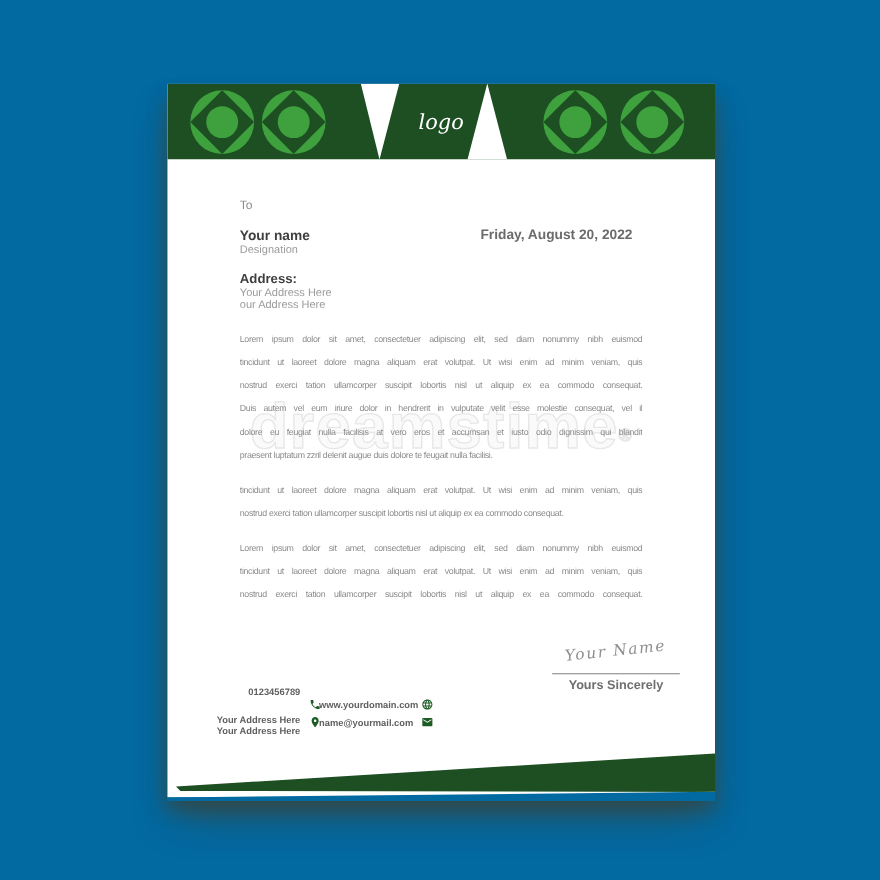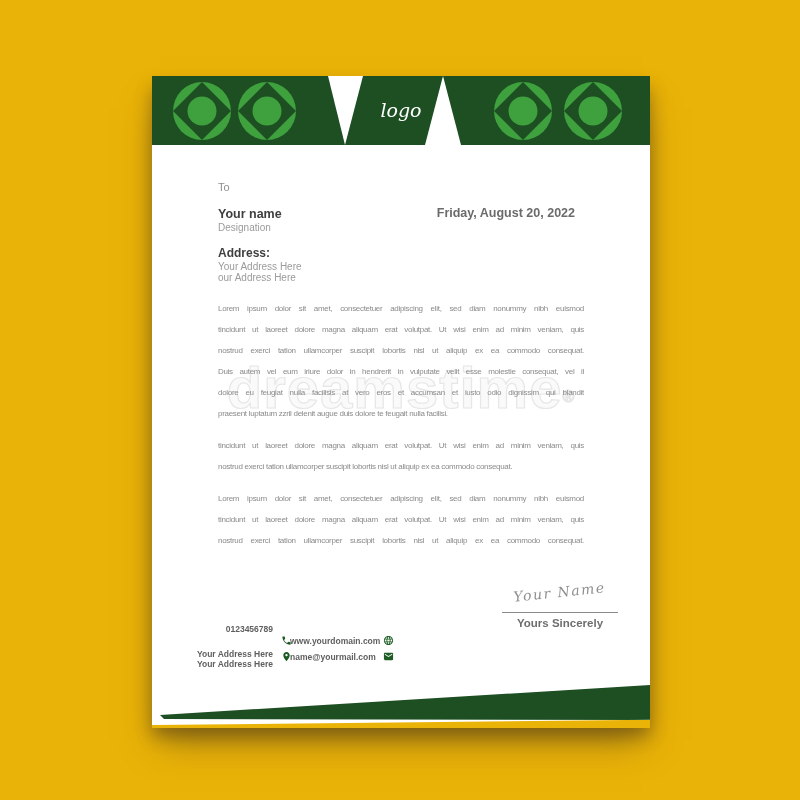--- a/index.html
+++ b/index.html
@@ -1,18 +1,18 @@
 <!DOCTYPE html>
 <html><head>
 <meta charset="utf-8">
 <style>
   * { margin:0; padding:0; box-sizing:border-box; }
   html,body { width:800px; height:800px; }
   body { font-family:"Liberation Sans", sans-serif; }
-  .stage { position:relative; width:800px; height:800px; background:#eab308; overflow:hidden; }
+  .stage { position:relative; width:800px; height:800px; background:#0369a1; overflow:hidden; }
   .paper {
     position:absolute; left:152px; top:76px; width:498px; height:649px;
     background:#ffffff;
     clip-path:polygon(0 0, 100% 0, 100% 99.2%, 0 100%);
   }
   .paper-shadow {
     position:absolute; left:152px; top:80px; width:498px; height:648px;
     box-shadow:0 8px 16px rgba(75,55,25,.45), 0 20px 34px -8px rgba(75,55,25,.5);
   }
   .band { position:absolute; left:0; top:0; width:498px; height:69px; display:block; }

